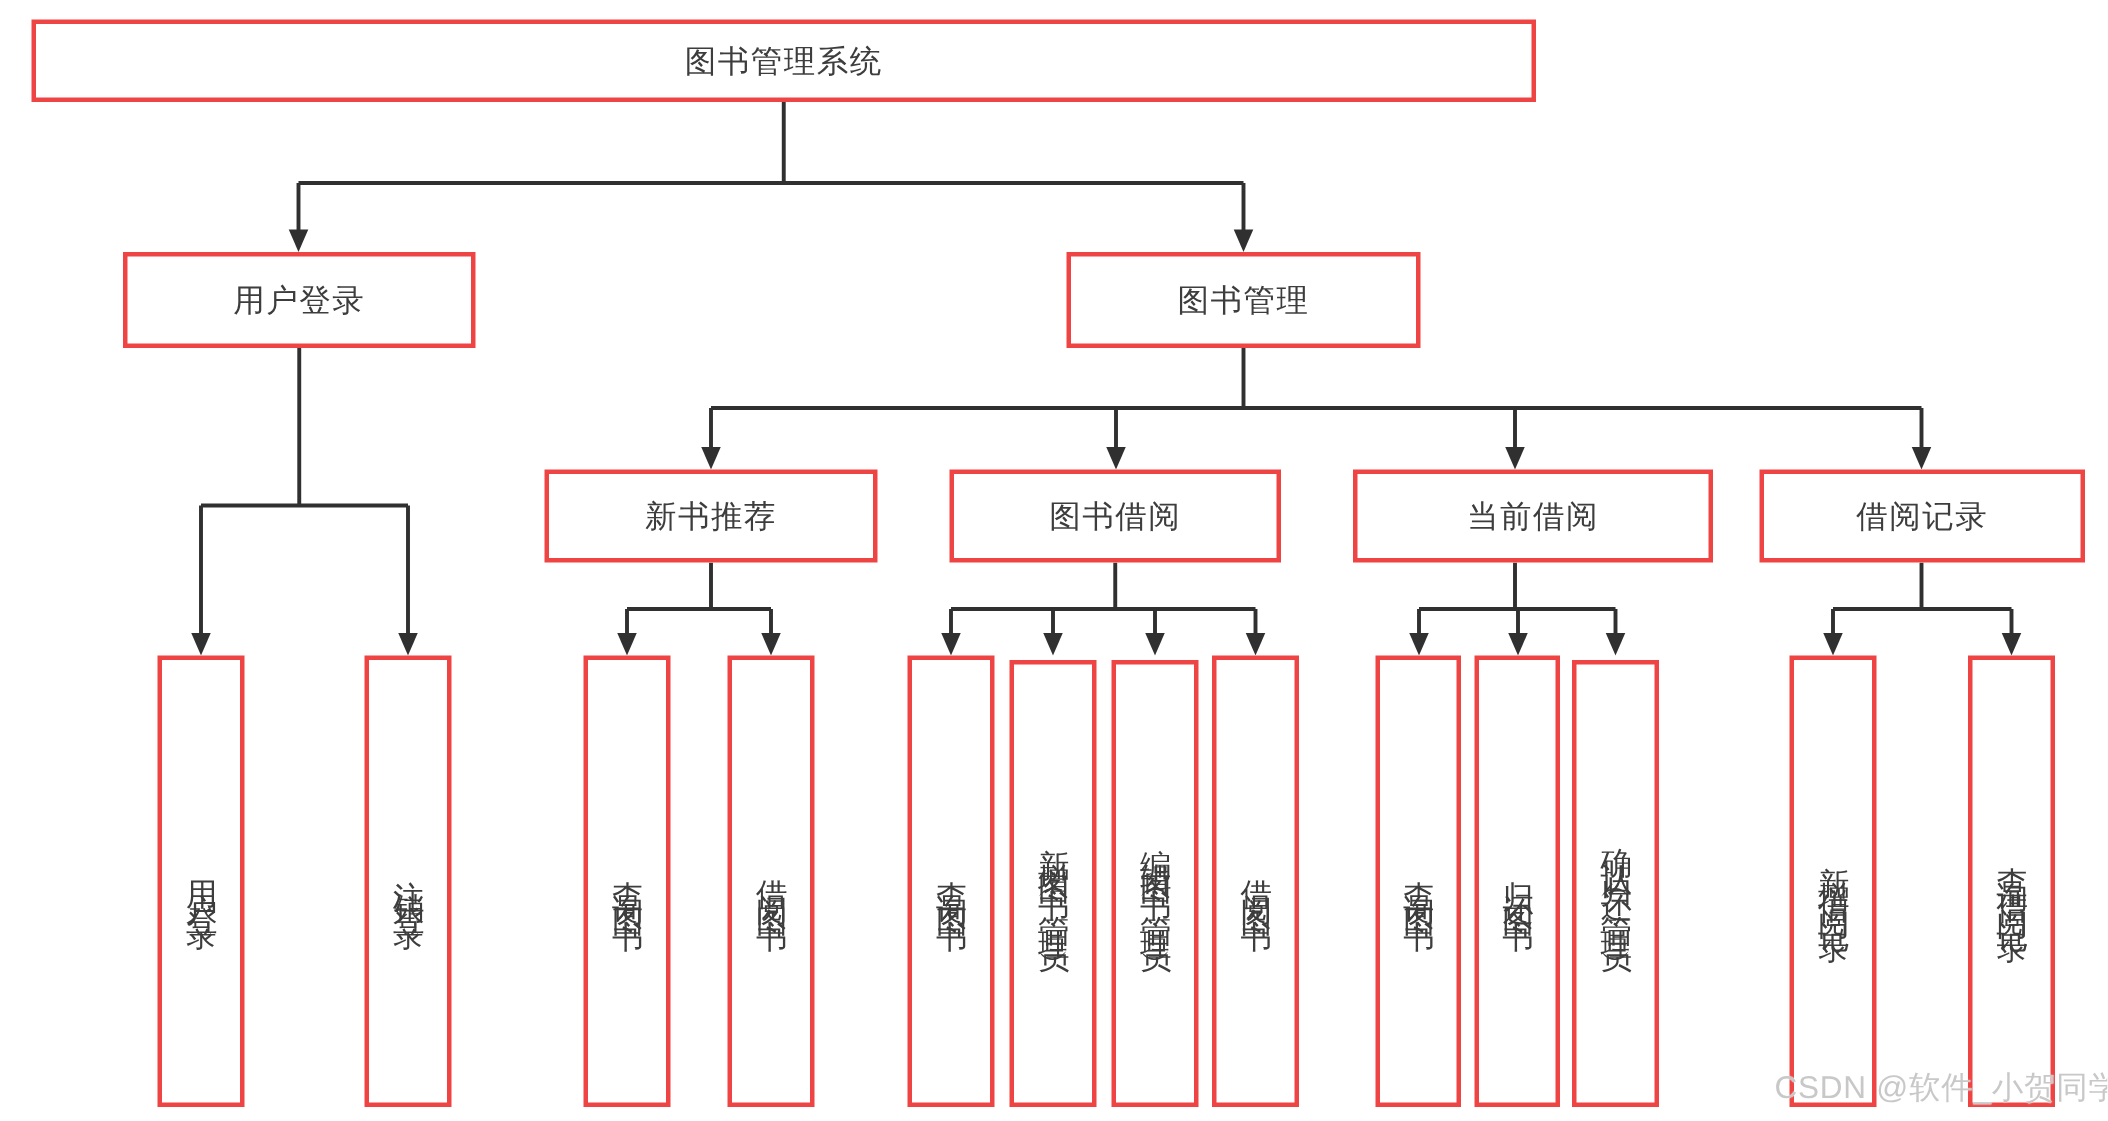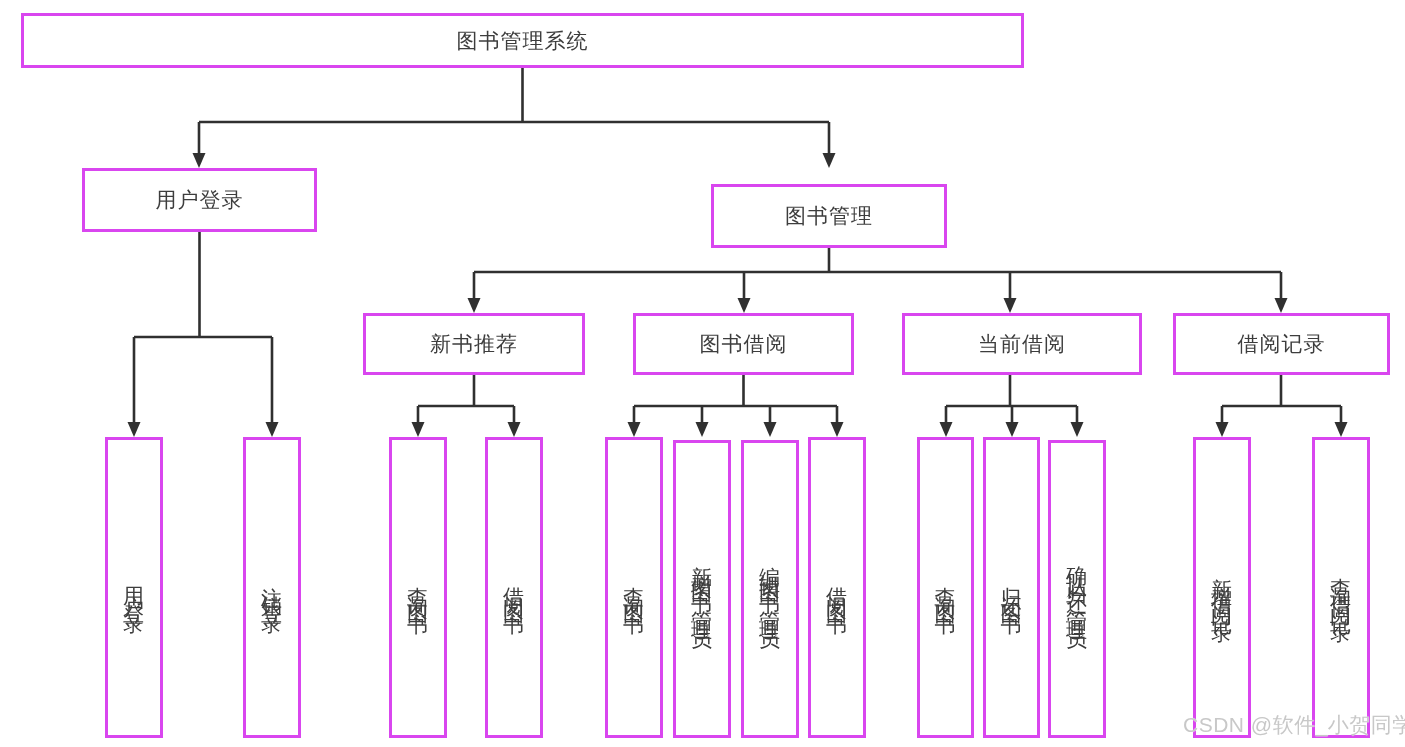--- a/index.html
+++ b/index.html
@@ -5,21 +5,21 @@
   * { margin:0; padding:0; box-sizing:border-box; }
   html,body { background:#ffffff; }
   body { width:1405px; height:747px; font-family:"Liberation Sans","DejaVu Sans",sans-serif; }
   .canvas {
     position:relative; width:1405px; height:747px;
     background:#ffffff; overflow:hidden;
   }
   .connectors { position:absolute; left:0; top:0; width:1405px; height:747px; }
   .node {
     position:absolute; background:#ffffff;
-    border:3px solid #d946ef; color:#3d3d3d;
+    border:3px solid #ef4444; color:#3d3d3d;
     display:flex; align-items:center; justify-content:center;
   }
   .h-node { font-size:21px; letter-spacing:1px; }
   .v-node .vtext {
     writing-mode:vertical-rl; text-orientation:mixed;
     font-size:21px; line-height:1; letter-spacing:9px;
     white-space:nowrap;
   }
   .watermark {
     position:absolute; left:1183px; top:711px;
@@ -66,21 +66,21 @@
     </g>
   </svg>
 
   <div class="node h-node" style="left:21px;top:13px;width:1003px;height:55px">
     <span>图书管理系统</span>
   </div>
 
   <div class="node h-node" style="left:82px;top:168px;width:235px;height:64px">
     <span>用户登录</span>
   </div>
-  <div class="node h-node" style="left:711px;top:184px;width:236px;height:64px">
+  <div class="node h-node" style="left:711px;top:168px;width:236px;height:64px">
     <span>图书管理</span>
   </div>
 
   <div class="node h-node" style="left:633px;top:313px;width:221px;height:62px">
     <span>图书借阅</span>
   </div>
   <div class="node h-node" style="left:363px;top:313px;width:222px;height:62px">
     <span>新书推荐</span>
   </div>
   <div class="node h-node" style="left:902px;top:313px;width:240px;height:62px">

